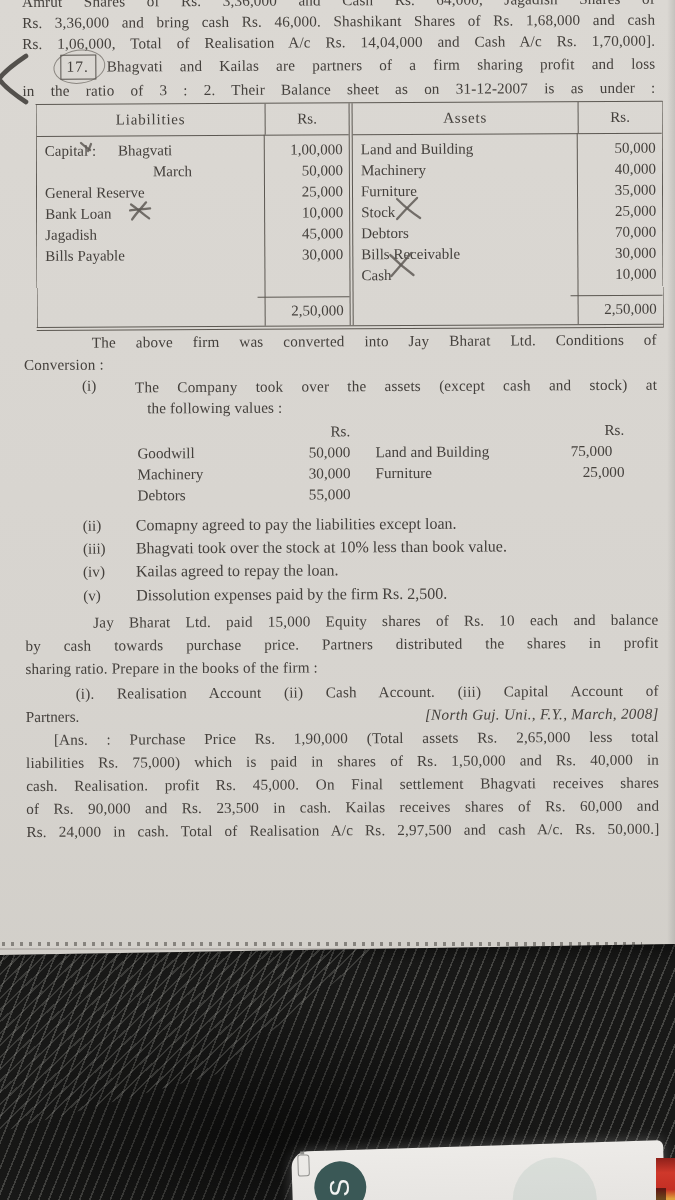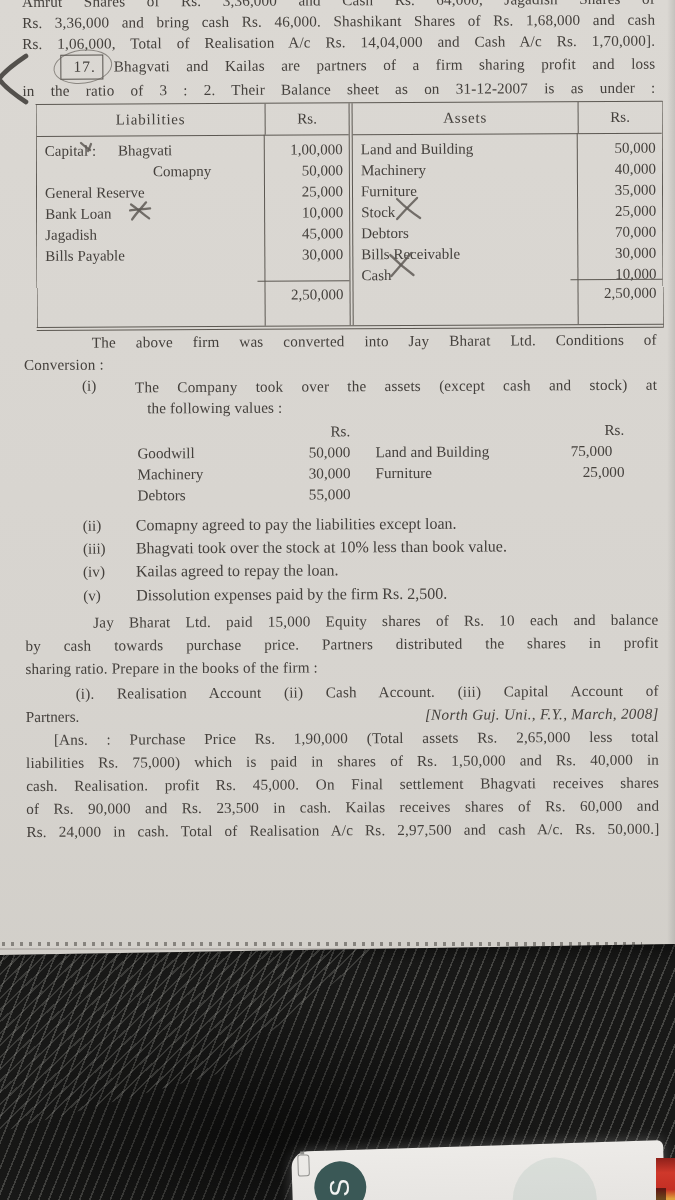--- a/index.html
+++ b/index.html
@@ -14,21 +14,21 @@
         text-align:justify;text-align-last:justify;white-space:nowrap;}
   .line.short{text-align-last:left;white-space:normal;}
   .blk{position:absolute;left:0;width:633px;}
 
   
   .intro{top:-9px;}
   
   .question{top:55px;}
   .question .line{line-height:22px;}
   .qnum-wrap{display:inline-block;position:relative;margin:0 10px 0 38px;}
-  .qnum{display:inline-block;border:1.5px solid #55514c;padding:0 7px 1px 12px;
+  .qnum{display:inline-block;border:1.5px solid #55514c;padding:0 7px 1px 5px;
         font-size:15.5px;letter-spacing:1px;}
   .qnum-wrap::after{content:'';position:absolute;inset:-5px -9px -4px -7px;
         border:1.7px solid rgba(95,90,85,.65);border-radius:50%;transform:rotate(-7deg);}
 
   
   .bs{position:absolute;left:13px;top:104px;width:625px;height:222px;display:flex;
       border:1.7px solid #5c5852;border-bottom:4px double #5c5852;font-size:15px;}
   .bs-half{position:relative;box-sizing:border-box;}
   .bs-left{width:313px;border-right:1.6px solid #5c5852;}
   .bs-right{flex:1;border-left:1.6px solid #5c5852;margin-left:2px;}
@@ -37,21 +37,21 @@
   .bs-head .hrs{width:84px;text-align:center;align-self:stretch;line-height:31px;
         border-left:1.6px solid #5c5852;box-sizing:border-box;}
   .vline{position:absolute;top:31px;bottom:0;right:84px;border-left:1.6px solid #5c5852;}
   .bs-body{position:relative;padding-top:4px;}
   .brow{display:flex;height:21px;line-height:21px;}
   .rl1{padding-left:8px;white-space:pre;}
   .rl2{margin-left:22px;white-space:pre;}
   .brow.row-kailas .rl2{margin-left:108px;}
   .ra{margin-left:auto;width:78px;text-align:right;padding-right:6px;white-space:pre;}
   .btotal{position:absolute;right:0;bottom:0;width:92px;box-sizing:border-box;
-        border-top:1.6px solid #5c5852;text-align:right;padding:4px 6px 21px 0;line-height:19px;}
+        border-top:1.6px solid #5c5852;text-align:right;padding:4px 6px 5px 0;line-height:19px;}
 
   
   .conversion{top:332px;}
   .conversion .line{line-height:22px;}
   .conversion .l1{text-indent:68px;}
   .cond{position:absolute;left:0;width:633px;height:22px;}
   .cnum{position:absolute;left:58px;top:0;font-size:15.2px;}
   .ctext{position:absolute;left:111px;top:0;width:522px;}
   .condi-l2{position:absolute;left:123px;top:21px;}
 
@@ -134,21 +134,21 @@
         </div>
         <div class="vline"></div>
         <div class="bs-body">
           <div class="brow">
               <span class="rl1">Capital :</span>
               <span class="rl2">Bhagvati</span>
               <span class="ra">1,00,000</span>
             </div>
           <div class="brow row-kailas">
               <span class="rl1"></span>
-              <span class="rl2">Comapny</span>
+              <span class="rl2">March</span>
               <span class="ra">50,000</span>
             </div>
           <div class="brow">
               <span class="rl1">General Reserve</span>
               <span class="ra">25,000</span>
             </div>
           <div class="brow">
               <span class="rl1">Bank Loan</span>
               <span class="ra">10,000</span>
             </div>

